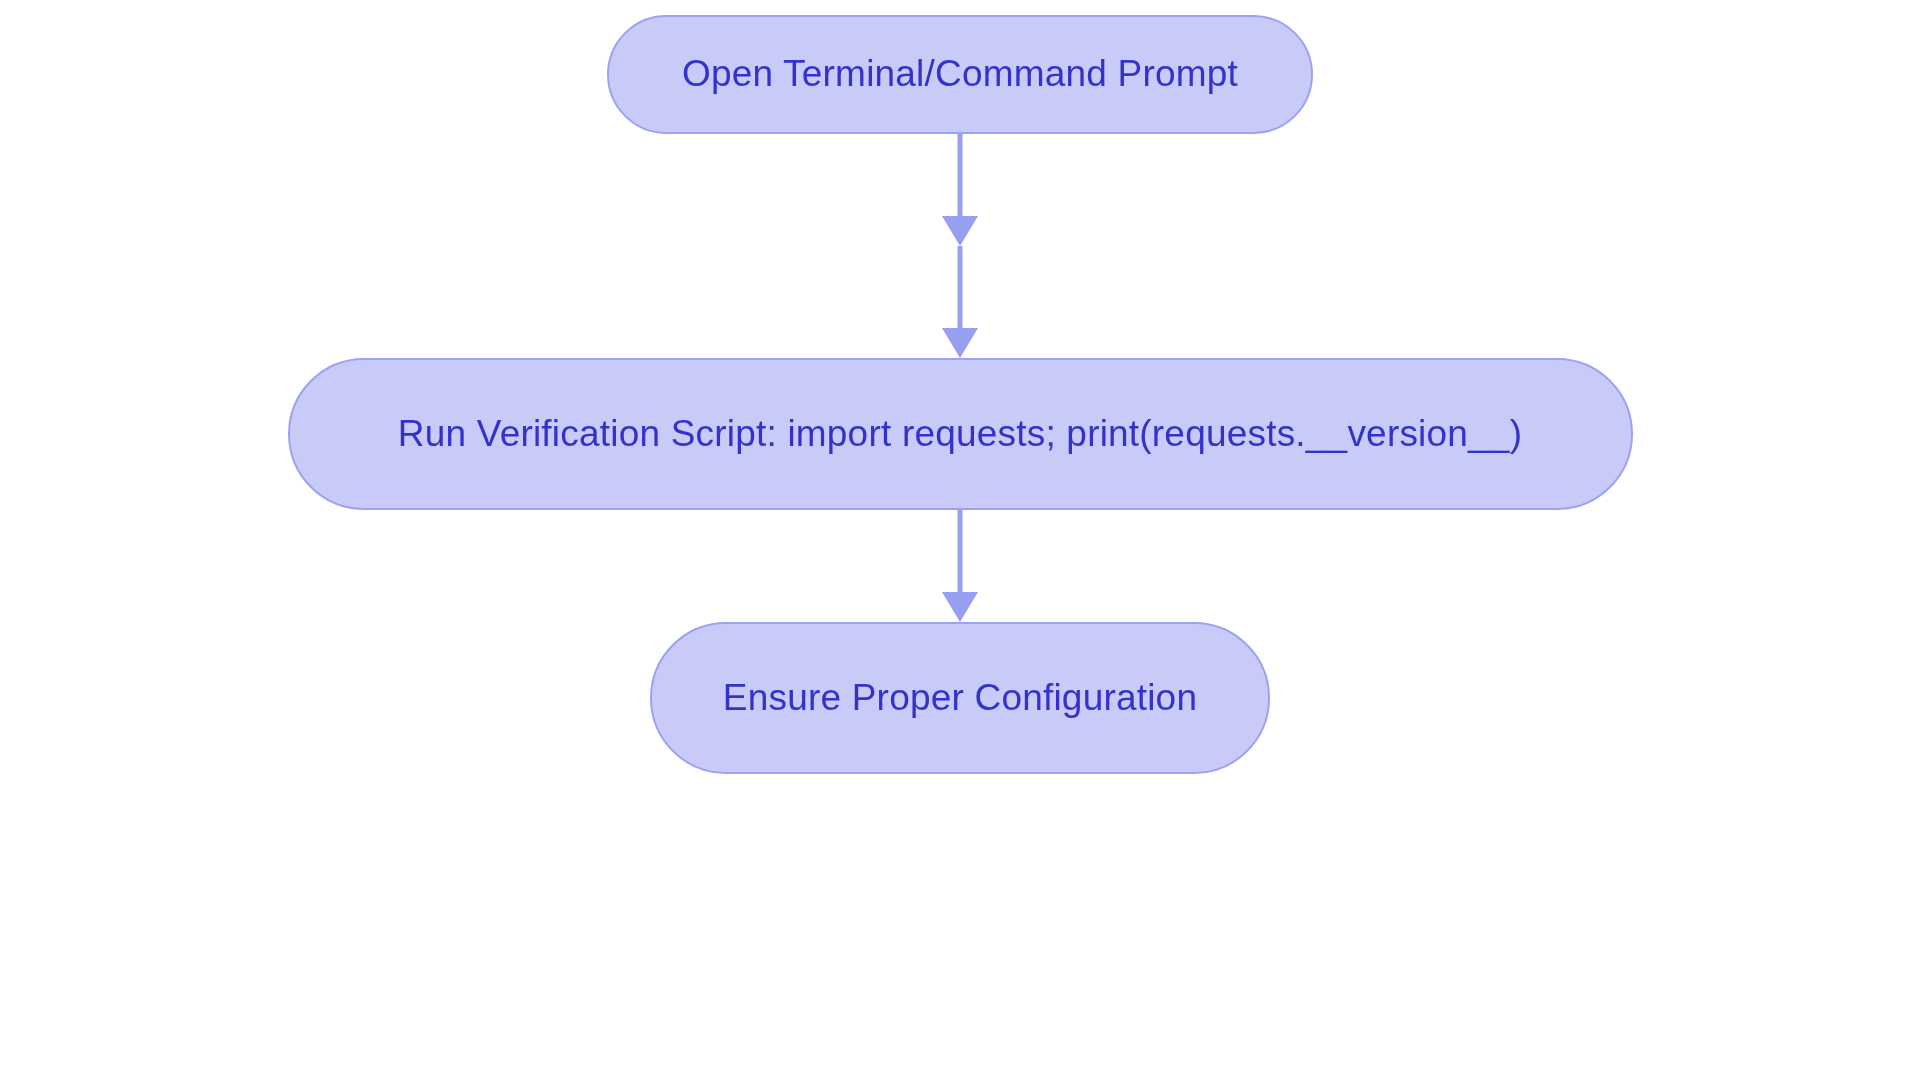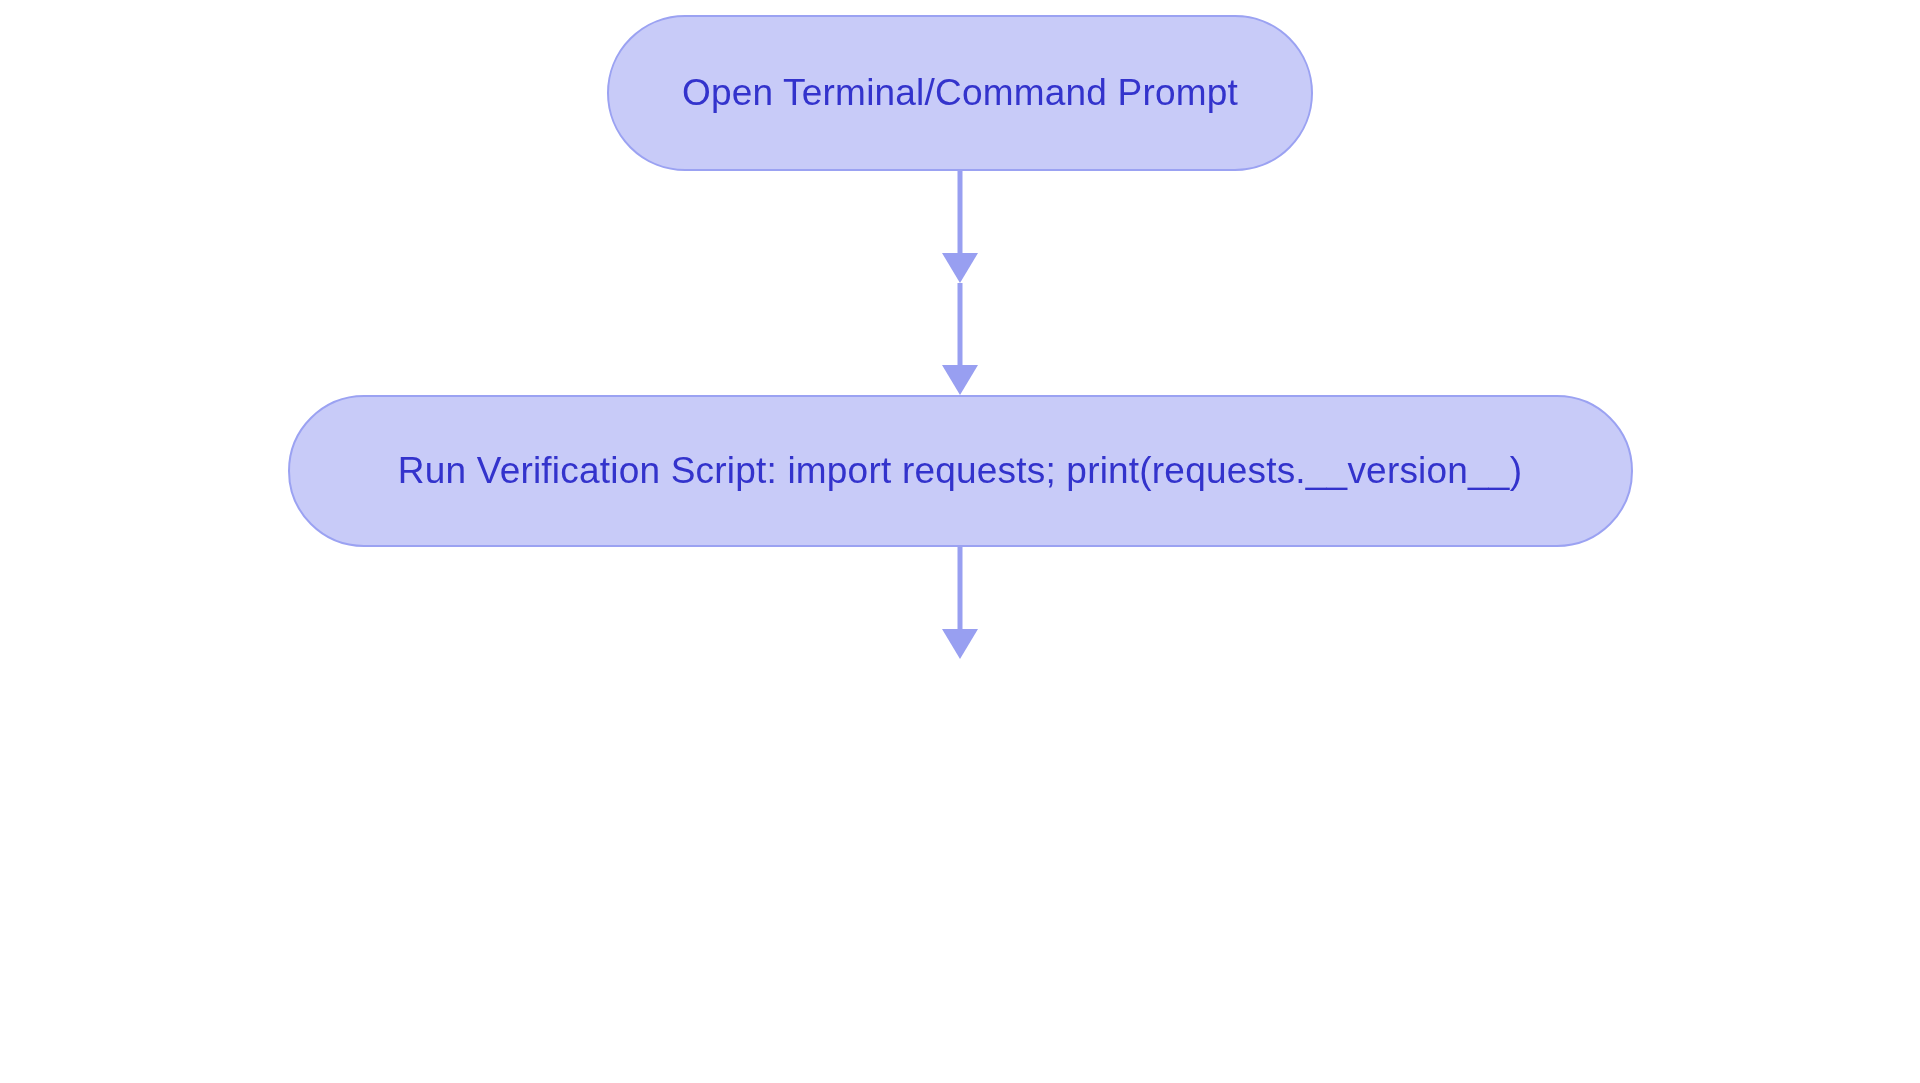--- a/index.html
+++ b/index.html
@@ -45,21 +45,21 @@
     text-align: center;
     font-size: 37px;
     line-height: 1.1;
     letter-spacing: 0.2px;
     white-space: nowrap;
     font-family: "Liberation Sans", sans-serif;
   }
 
   .node-1 {
     width: 706px;
-    height: 156px;
+    height: 119px;
     margin-top: 15px;
   }
   .node-2 {
     width: 620px;
     height: 152px;
   }
   .node-3 {
     width: 1345px;
     height: 152px;
     align-items: center;
@@ -119,15 +119,18 @@
 
     <div class="node node-3">
       <span>Run Verification Script: import requests; print(requests.__version__)</span>
     </div>
 
     <div class="connector">
       <div class="line"></div>
       <div class="arrowhead"></div>
     </div>
 
+    <div class="node node-4">
+      <span>Ensure Proper Configuration</span>
+    </div>
 
   </div>
 </div>
 
 </body></html>

